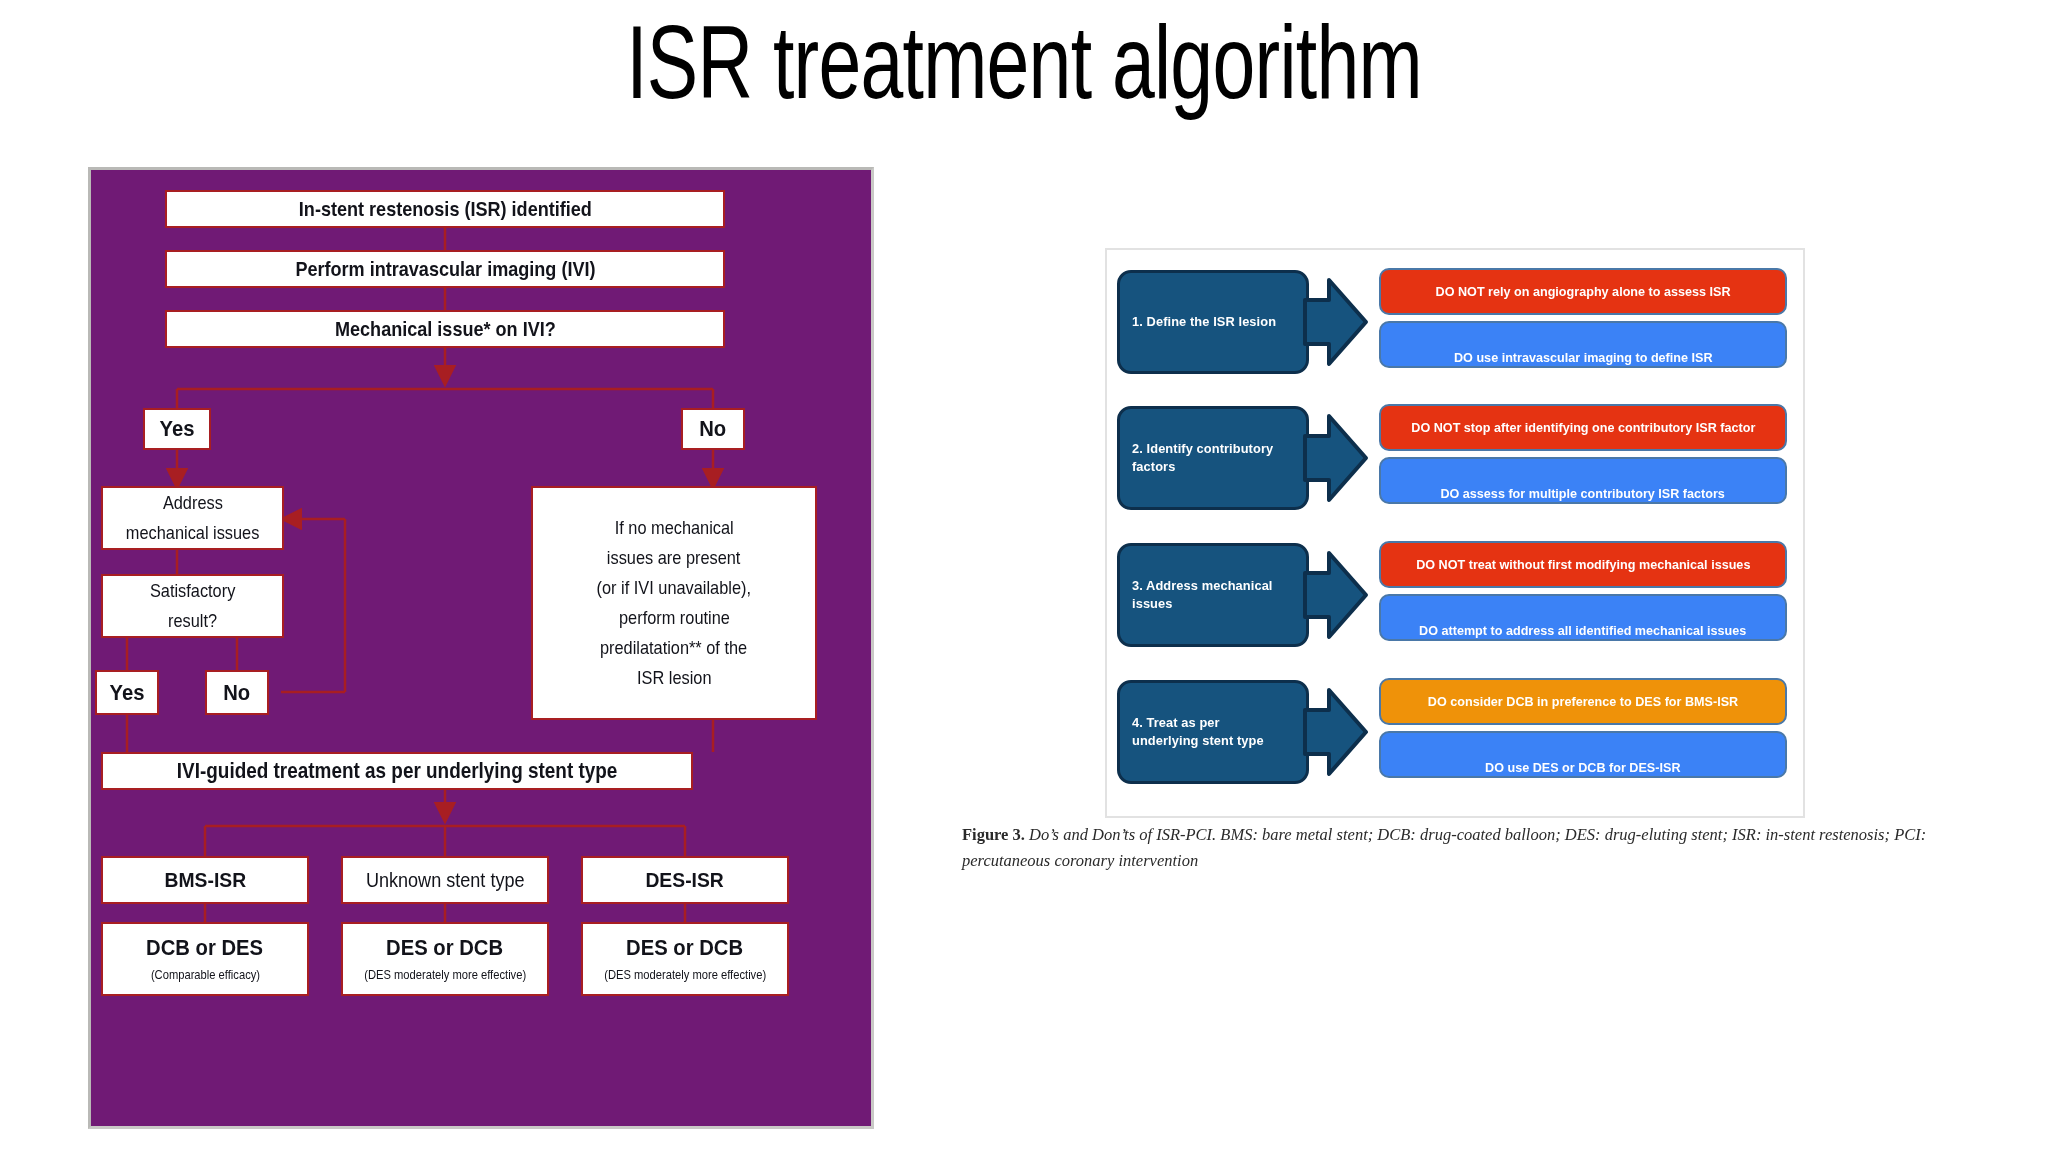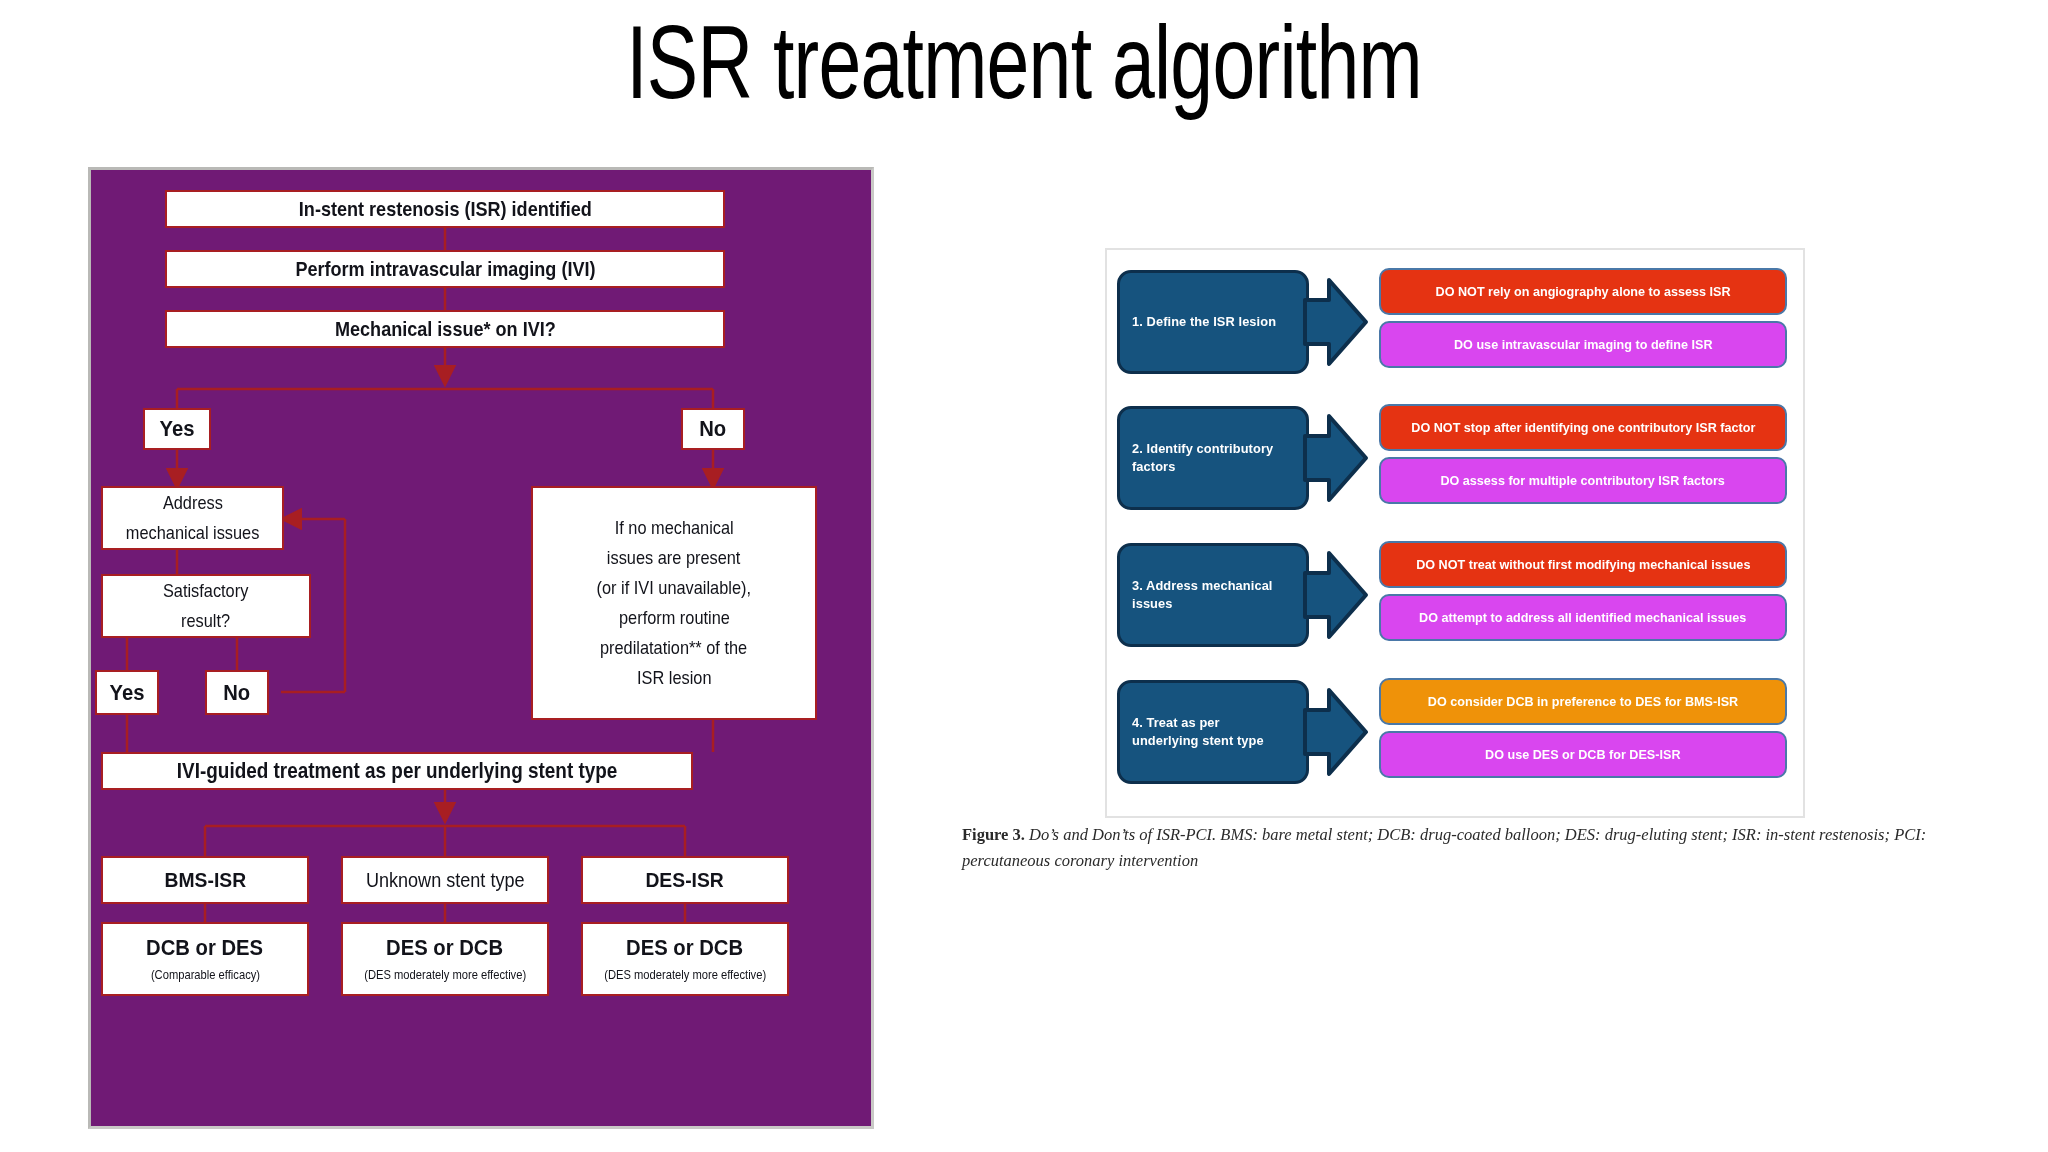--- a/index.html
+++ b/index.html
@@ -99,21 +99,21 @@
     color: #ffffff;
     font-size: 13px; font-weight: 700;
     text-align: center;
     line-height: 1.2;
     padding: 0 8px;
   }
   .banner .txt { transform: scaleX(0.97); transform-origin: center center; }
   .banner.top { top: 6px; }
   .banner.bot { top: 59px; }
   .c-red    { background: #e53312; }
-  .c-green  { background: #d946ef; }
+  .c-green  { background: #3b82f6; align-items: flex-end; }
   .c-orange { background: #ef9209; }
 
   
   #caption {
     position: absolute;
     left: 962px; top: 822px;
     width: 980px;
     font-family: "Liberation Serif", serif;
     font-size: 16.5px;
     line-height: 1.55;
@@ -200,21 +200,21 @@
 
       <div class="fbox bold" style="left:590px; top:238px; width:64px; height:42px; font-size:22px;">
         <span class="sq">No</span>
       </div>
 
       <div class="fbox stack" style="left:10px; top:316px; width:183px; height:64px; font-size:19px;">
         <span class="ln cond">Address</span>
         <span class="ln cond">mechanical issues</span>
       </div>
 
-      <div class="fbox stack" style="left:10px; top:404px; width:210px; height:64px; font-size:19px;">
+      <div class="fbox stack" style="left:10px; top:404px; width:183px; height:64px; font-size:19px;">
         <span class="ln cond">Satisfactory</span>
         <span class="ln cond">result?</span>
       </div>
 
       <div class="fbox bold" style="left:4px; top:500px; width:64px; height:45px; font-size:22px;">
         <span class="sq">Yes</span>
       </div>
 
       <div class="fbox bold" style="left:114px; top:500px; width:64px; height:45px; font-size:22px;">
         <span class="sq">No</span>

